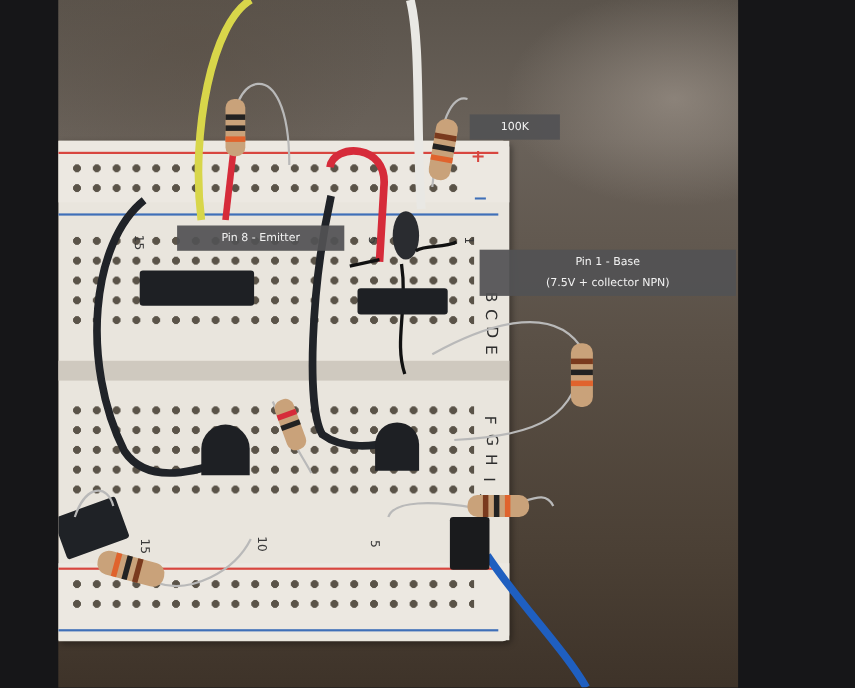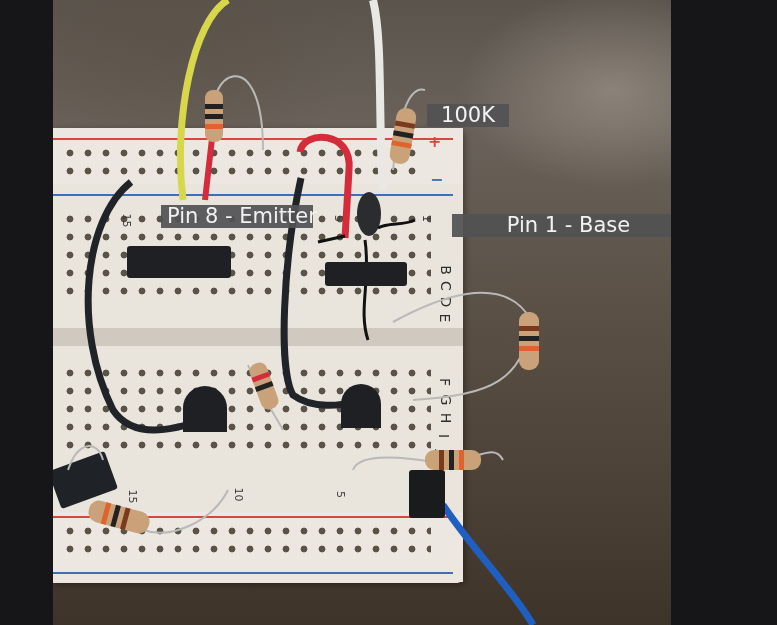--- a/index.html
+++ b/index.html
@@ -30,21 +30,21 @@
   }
   .groove { position:absolute; left:0; width:410px; height:18px; background:#cfc9bf; }
   .col-num { position:absolute; font-size:11px; color:#3a3a3a; transform:rotate(90deg); }
   .row-letter { position:absolute; font-size:14px; color:#2d2d2d; transform:rotate(90deg); }
   .sign { position:absolute; font-size:16px; font-weight:bold; }
 
   svg.wires { position:absolute; left:0; top:0; }
 
   .label {
     position:absolute; background:rgba(82,82,84,0.93); color:#f2f2f2;
-    font-size:21px; line-height:19px; text-align:center; white-space:nowrap;
+    font-size:10px; line-height:19px; text-align:center; white-space:nowrap;
     padding:2px 6px;
   }
 </style>
 </head>
 <body>
 
 <div class="photo">
 
   <div class="board">
 
@@ -155,16 +155,17 @@
     <path d="M265 242 L292 236" stroke="#111" stroke-width="3" fill="none"></path>
     <path d="M325 228 C335 222, 350 226, 362 220" stroke="#111" stroke-width="3" fill="none"></path>
   </svg>
 
   <div class="label" style="left:374px;top:104px;width:70px;">
     <span>100K</span>
   </div>
   <div class="label" style="left:108px;top:205px;width:140px;">
     <div>Pin 8 - Emitter</div>
   </div>
-  <div class="label" style="left:383px;top:214px;width:221px;margin-left:16px;">
+  <div class="label" style="left:383px;top:227px;width:221px;">
     <div>Pin 1 - Base</div>
+    <div>(7.5V + collector NPN)</div>
   </div>
 </div>
 
 </body></html>

